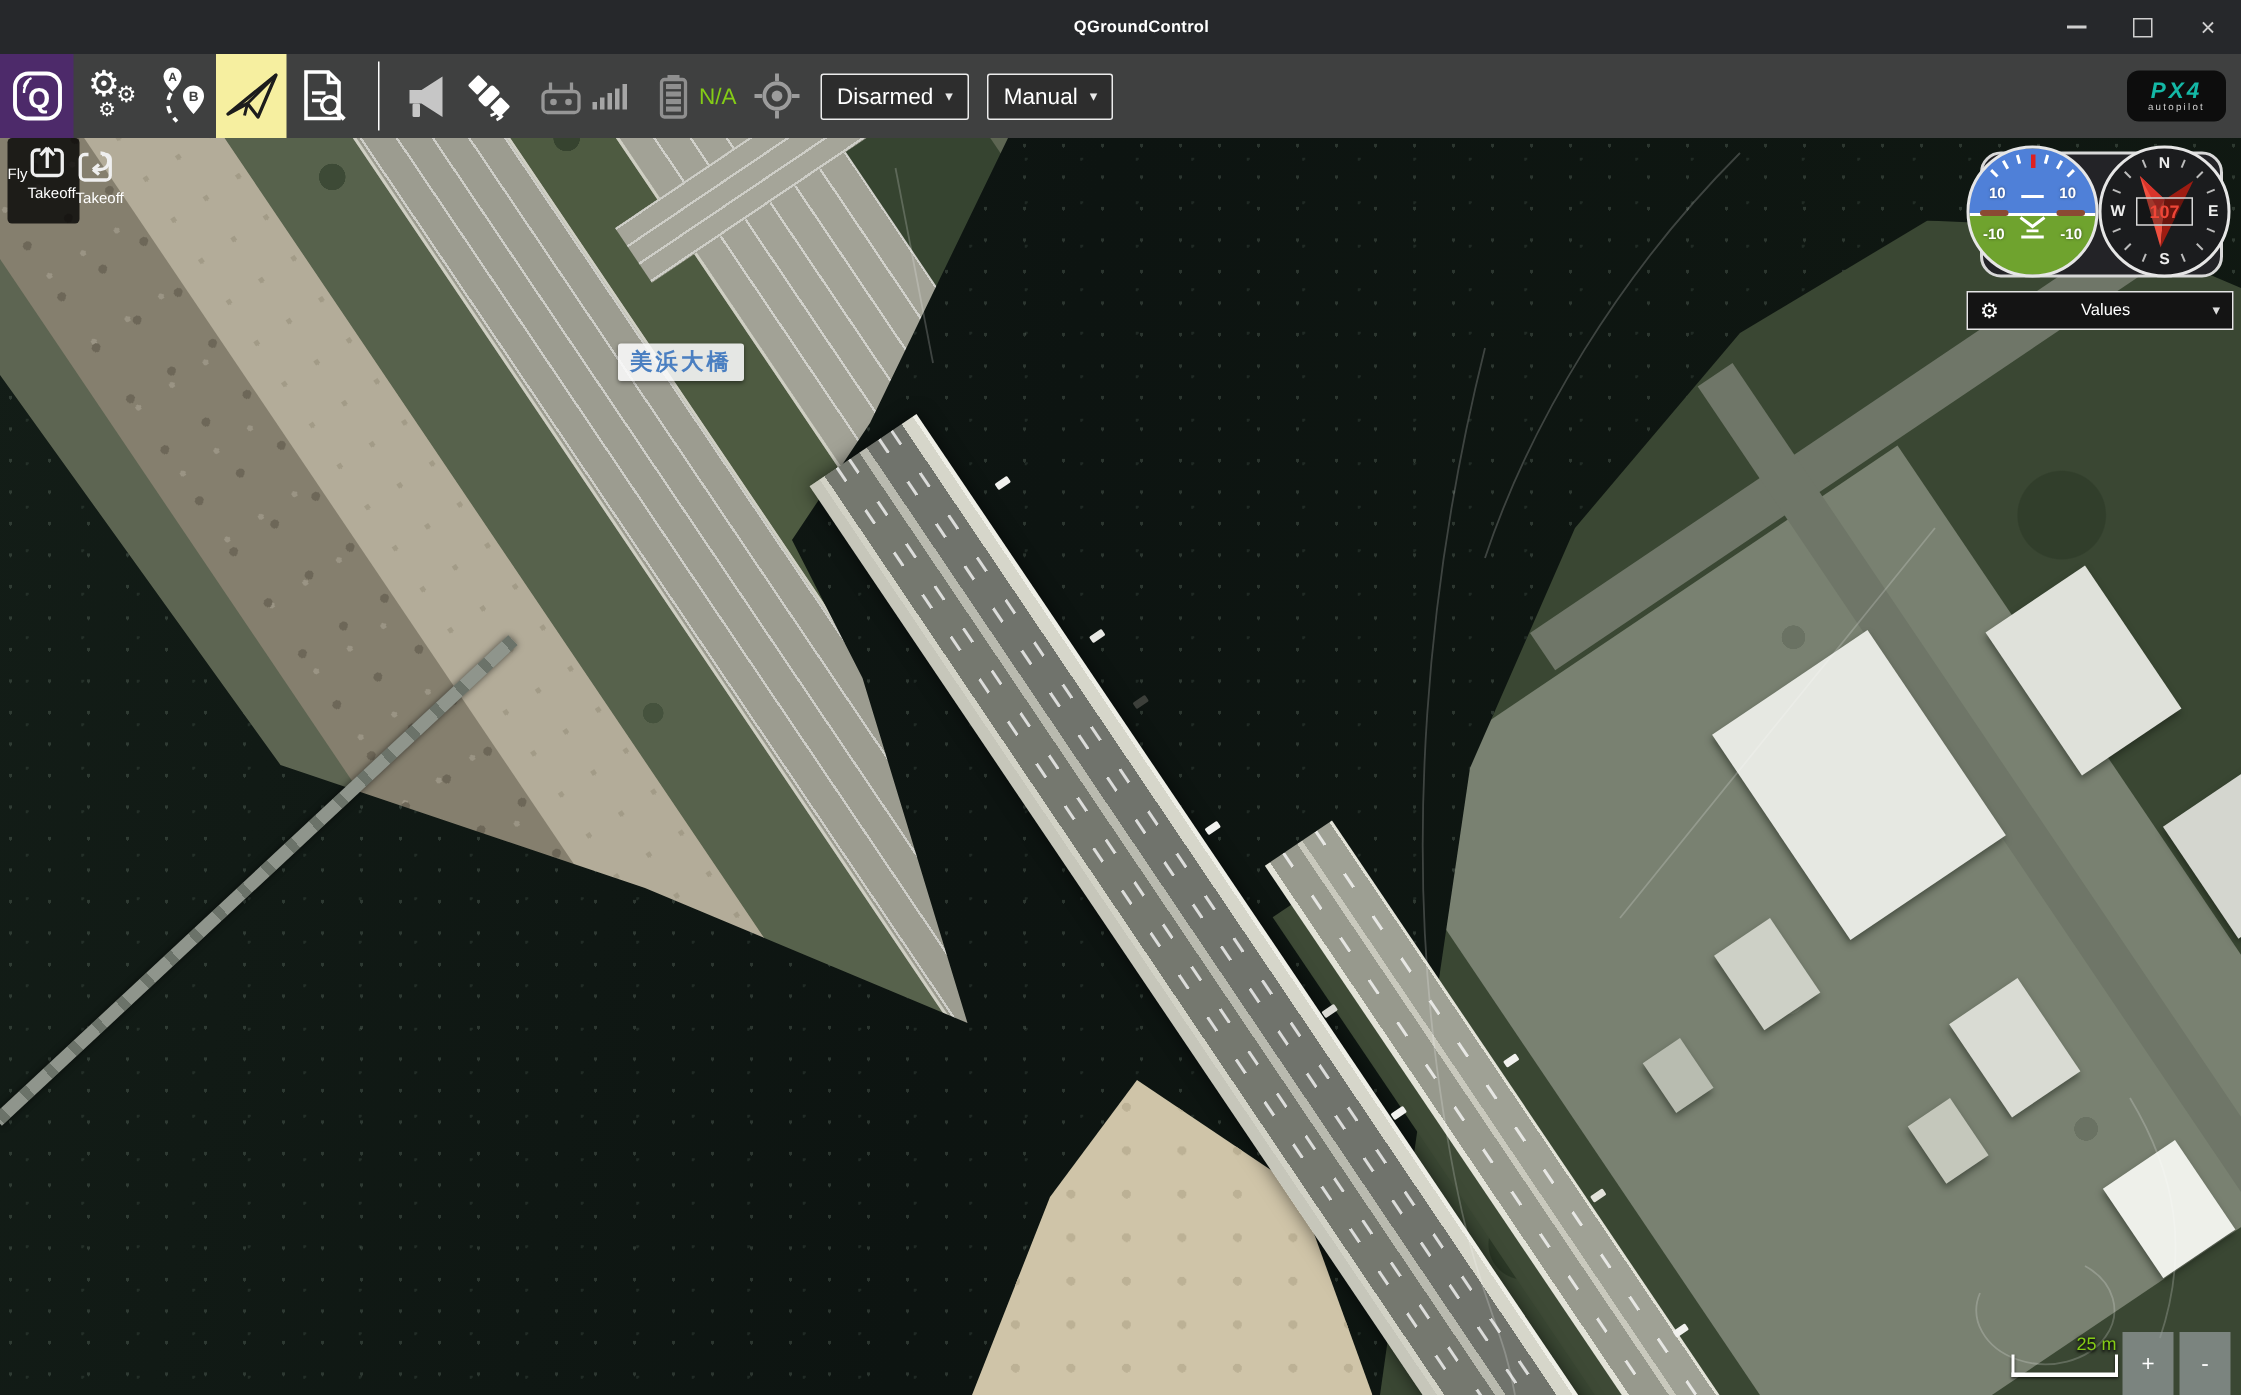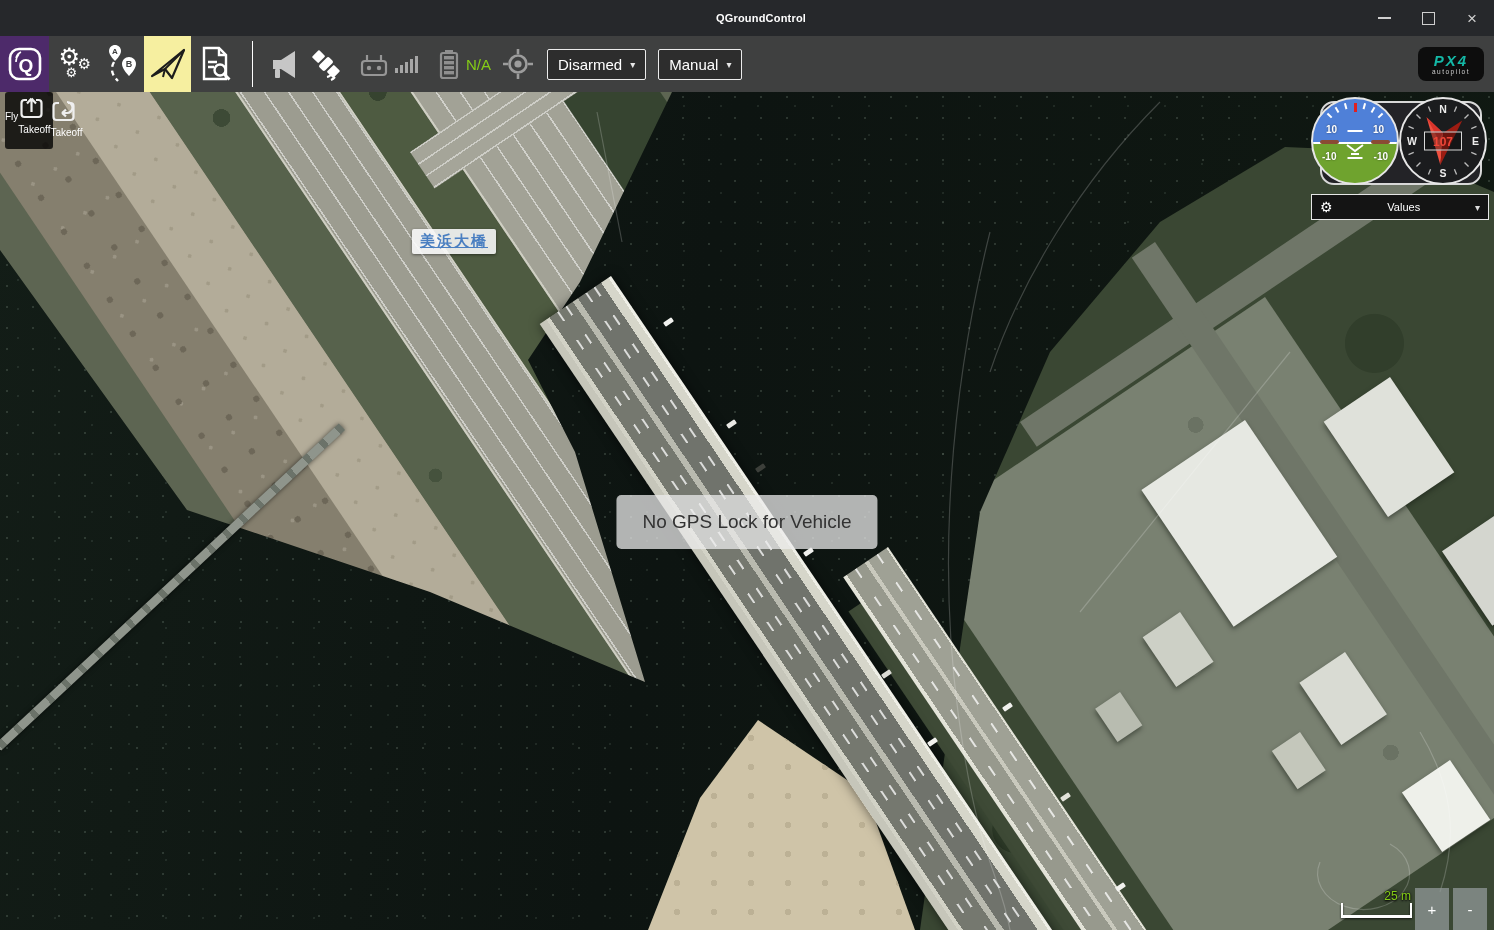--- a/index.html
+++ b/index.html
@@ -91,21 +91,21 @@
      background:linear-gradient(to bottom,#efefe7 0,#efefe7 3px,#d6d6ca 3px,#d6d6ca 12px,#70736c 12px,#70736c 40px,#b9baaf 40px,#b9baaf 46px,#75786f 46px,#75786f 74px,#d2d2c6 74px,#d2d2c6 78px,#c6c6ba 78px,#c6c6ba 86px);
      box-shadow:0 0 12px rgba(0,0,0,.55);}
   .dash{position:absolute;left:0;width:100%;height:2px;
      background:repeating-linear-gradient(to right,rgba(255,255,255,.75) 0 11px,transparent 11px 34px);}
   .coastal-road{left:888px;top:455px;width:470px;height:54px;transform:rotate(56deg);
      background:linear-gradient(to bottom,#e3e3d8 0 2px,#9fa195 2px 24px,#c9c9bd 24px 28px,#97998d 28px 50px,#e3e3d8 50px 52px);}
   .green-strip{left:870px;top:505px;width:430px;height:26px;transform:rotate(56deg);background:#3e4a36;}
   .vehicle{position:absolute;width:5px;height:10px;transform:rotate(56deg);border-radius:1px;}
   .contours{position:absolute;inset:0;pointer-events:none;}
   .map-label{position:absolute;left:412px;top:137px;background:rgba(250,250,250,.88);border-radius:2px;
-     padding:3px 8px;color:#4a7fc1;font-weight:bold;font-size:15px;letter-spacing:2px;box-shadow:0 1px 3px rgba(0,0,0,.45);text-decoration:underline;}
+     padding:3px 8px;color:#4a7fc1;font-weight:bold;font-size:15px;letter-spacing:2px;box-shadow:0 1px 3px rgba(0,0,0,.45);}
 
   
   .fly-panel{position:absolute;left:5px;top:92px;width:48px;background:rgba(0,0,0,.78);border-radius:3px;
      display:flex;flex-direction:row;align-items:center;padding:4px 0 8px;z-index:30;}
   .fly-title{color:#fff;font-size:10px;margin:2px 0 6px;}
   .ts-btn{display:flex;flex-direction:column;margin-bottom:6px;cursor:pointer;}
   .ts-label{color:#fff;font-size:10px;margin-top:3px;}
 
   
   .inst-card{position:absolute;left:1320px;top:101px;width:158px;height:80px;background:#232327;
@@ -429,21 +429,20 @@
   </div>
 
   <div class="values-panel">
     <div class="values-header">
       <span class="vh-gear">⚙</span>
       <span class="vh-title">Values</span>
       <span class="vh-caret">▾</span>
     </div>
   </div>
 
-  <div class="gps-message">No GPS Lock for Vehicle</div>
 
   <div class="scale">
     <div class="scale-text">25 m</div>
     <div class="scale-bar"></div>
   </div>
 
   <button class="zoom-btn zin">+</button>
   <button class="zoom-btn zout">-</button>
 
 </div>

